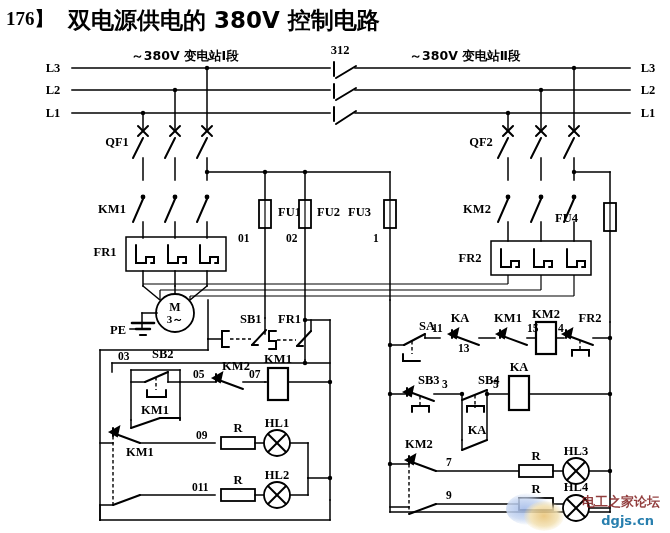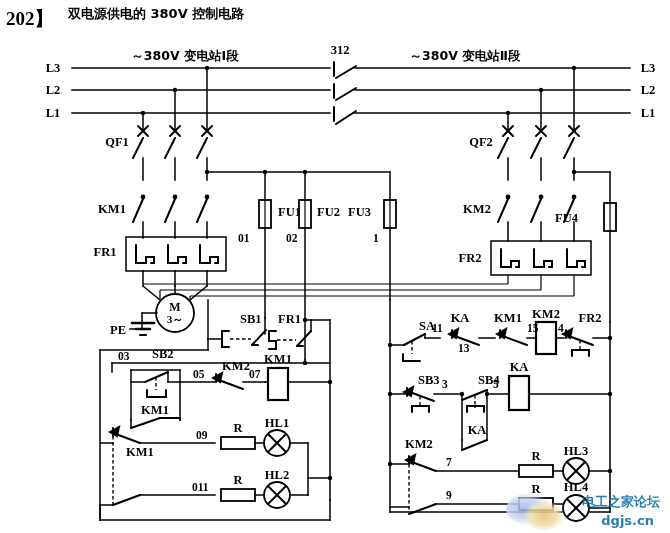--- a/index.html
+++ b/index.html
@@ -13,21 +13,21 @@
 
   
   .title-row{position:absolute;left:0;top:0;width:670px;height:40px;}
   .fig-num{
     position:absolute;left:6px;top:6px;
     font-weight:bold;font-size:19px;letter-spacing:0px;
     font-family:"Liberation Serif","DejaVu Serif",serif;
   }
   .title-text{
     position:absolute;left:68px;top:5px;
-    font-size:13px;font-weight:bold;
+    font-size:23px;font-weight:bold;
     font-family:"DejaVu Sans","Liberation Sans",sans-serif;
     white-space:nowrap;
   }
 
   
   svg#schem{position:absolute;left:0;top:0;width:670px;height:533px;display:block;}
   svg#schem text{
     font-family:"Liberation Serif","DejaVu Serif",serif;
     font-size:12.5px;font-weight:bold;fill:#000;
   }
@@ -39,21 +39,21 @@
   .box2{stroke:#000;stroke-width:1.5;fill:none;}
   .sym{stroke:#000;stroke-width:2;fill:none;stroke-linecap:round;}
   .symf{stroke:#000;stroke-width:2;fill:#000;}
   .dot{fill:#000;}
 
   
   .wm{position:absolute;right:4px;bottom:2px;width:160px;height:52px;opacity:.85;pointer-events:none;}
   .wm-txt{
     position:absolute;right:6px;bottom:20px;
     font-family:Liberation Mono, monospace;
-    font-size:13px;font-weight:bold;color:#0369a1;white-space:nowrap;
+    font-size:13px;font-weight:bold;color:#7f1d1d;white-space:nowrap;
   }
   .wm-txt2{
     position:absolute;right:12px;bottom:3px;
     font-family:"DejaVu Sans","Liberation Sans",sans-serif;
     font-size:13px;font-weight:bold;color:#0369a1;white-space:nowrap;
   }
   .wm-blob{
     position:absolute;left:0;bottom:6px;width:46px;height:32px;
     background:radial-gradient(ellipse at 40% 50%, #9fb8e8 0%, #c9d8f2 45%, rgba(255,255,255,0) 72%);
     border-radius:50%;
@@ -63,21 +63,21 @@
     background:radial-gradient(ellipse at 50% 50%, #e8c070 0%, #f2e0b0 48%, rgba(255,255,255,0) 75%);
     border-radius:50%;
   }
 </style>
 </head>
 <body>
 
 <div id="page">
 
   <div class="title-row">
-    <span class="fig-num">202】</span>
+    <span class="fig-num">176】</span>
     <span class="title-text">双电源供电的 380V 控制电路</span>
   </div>
 
   <svg id="schem" viewBox="0 0 670 533">
 
     <g>
 
       <line class="wire" x1="72" y1="68" x2="330" y2="68"></line>
       <line class="wire" x1="72" y1="90" x2="330" y2="90"></line>
       <line class="wire" x1="72" y1="113" x2="330" y2="113"></line>

